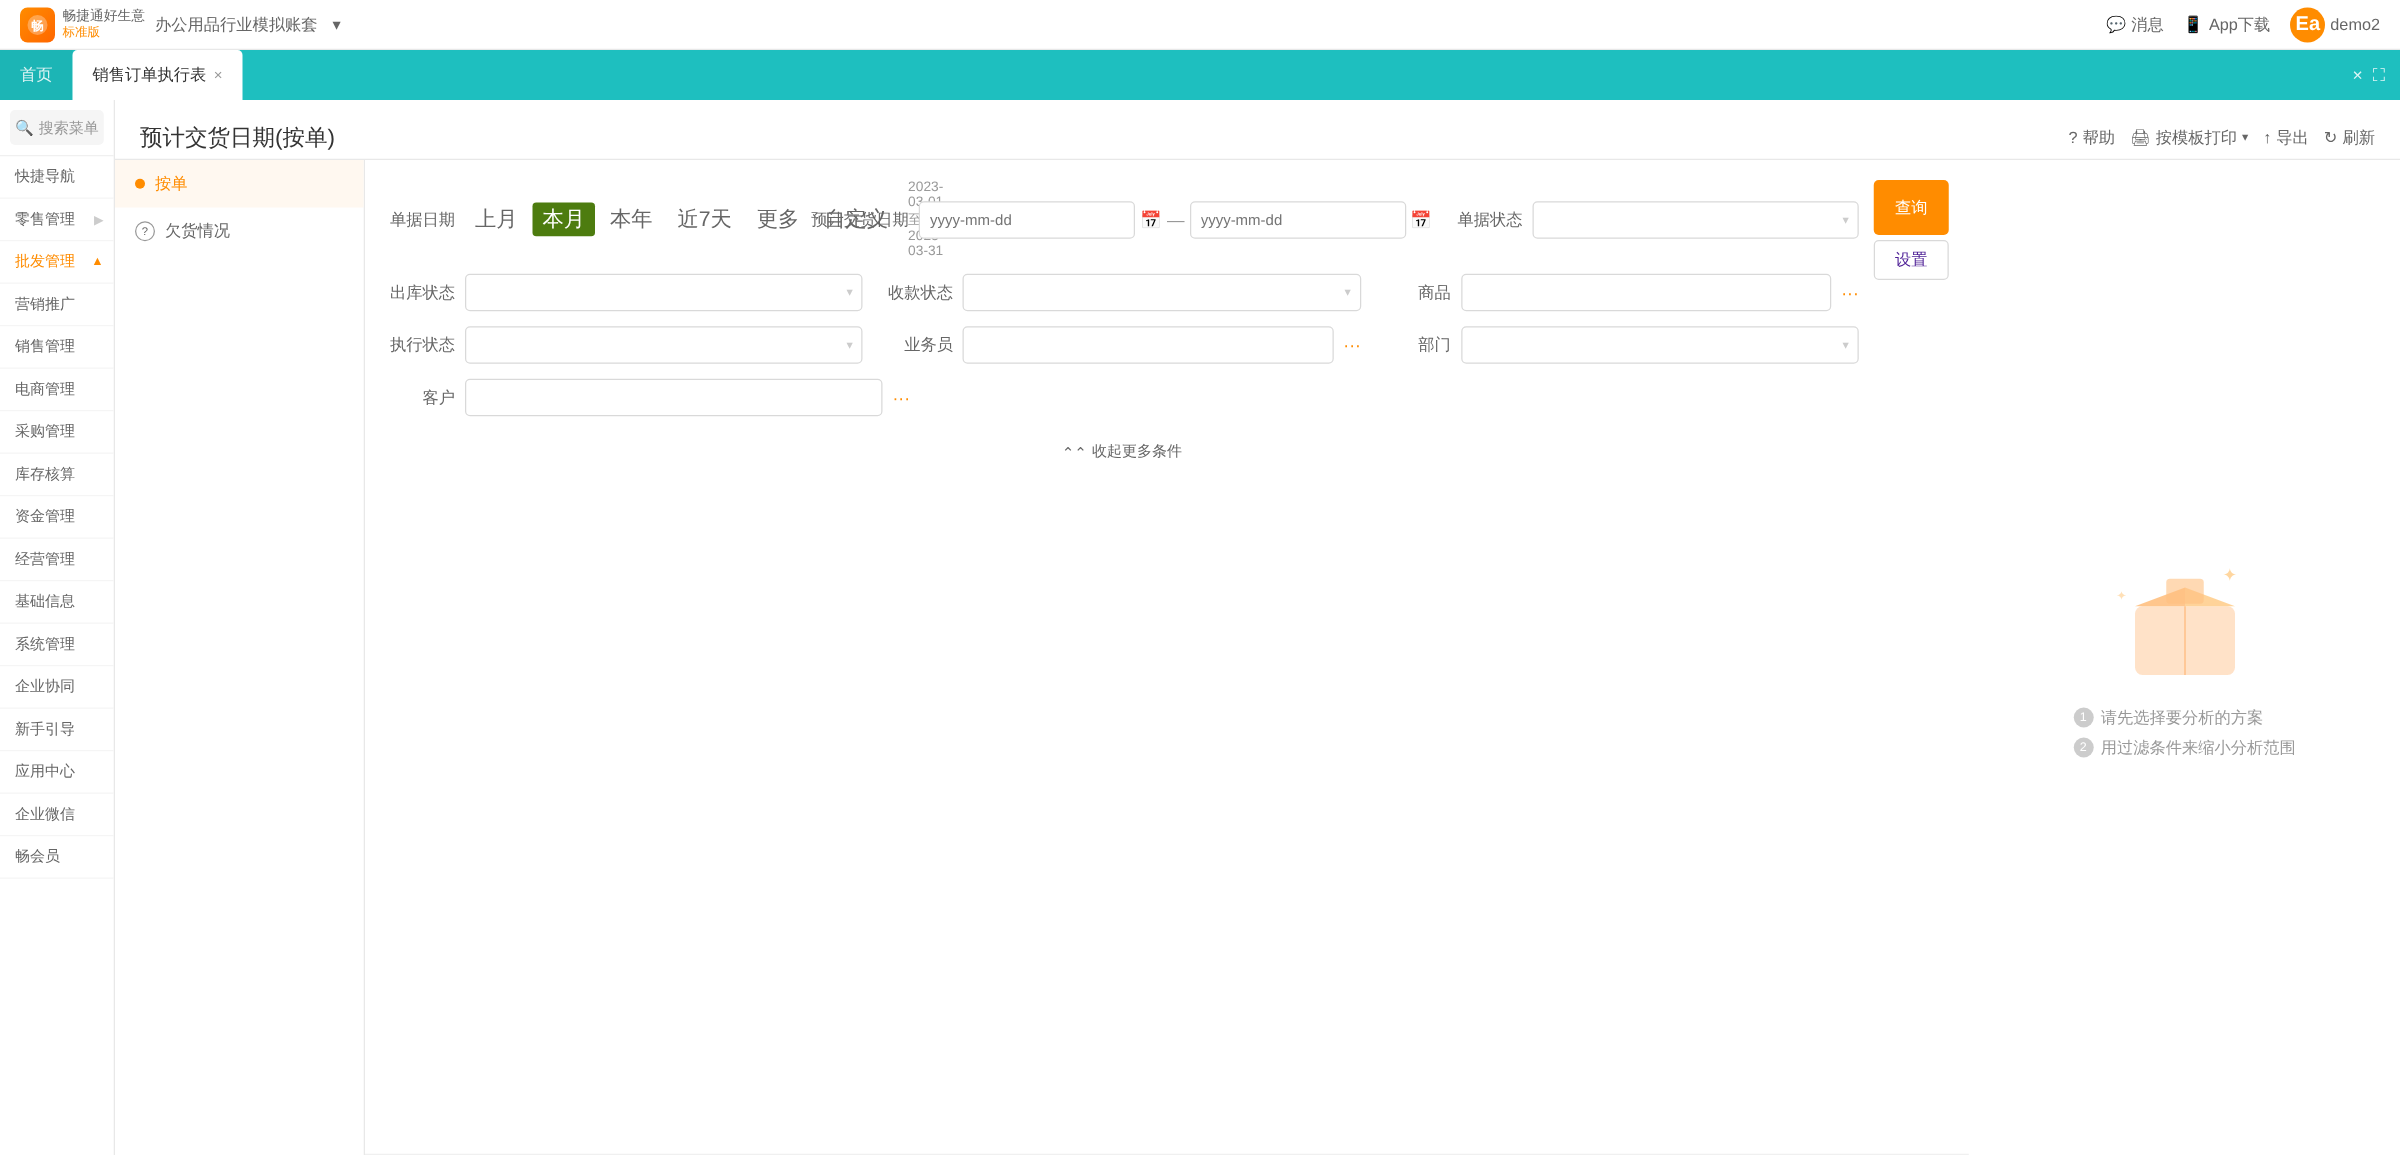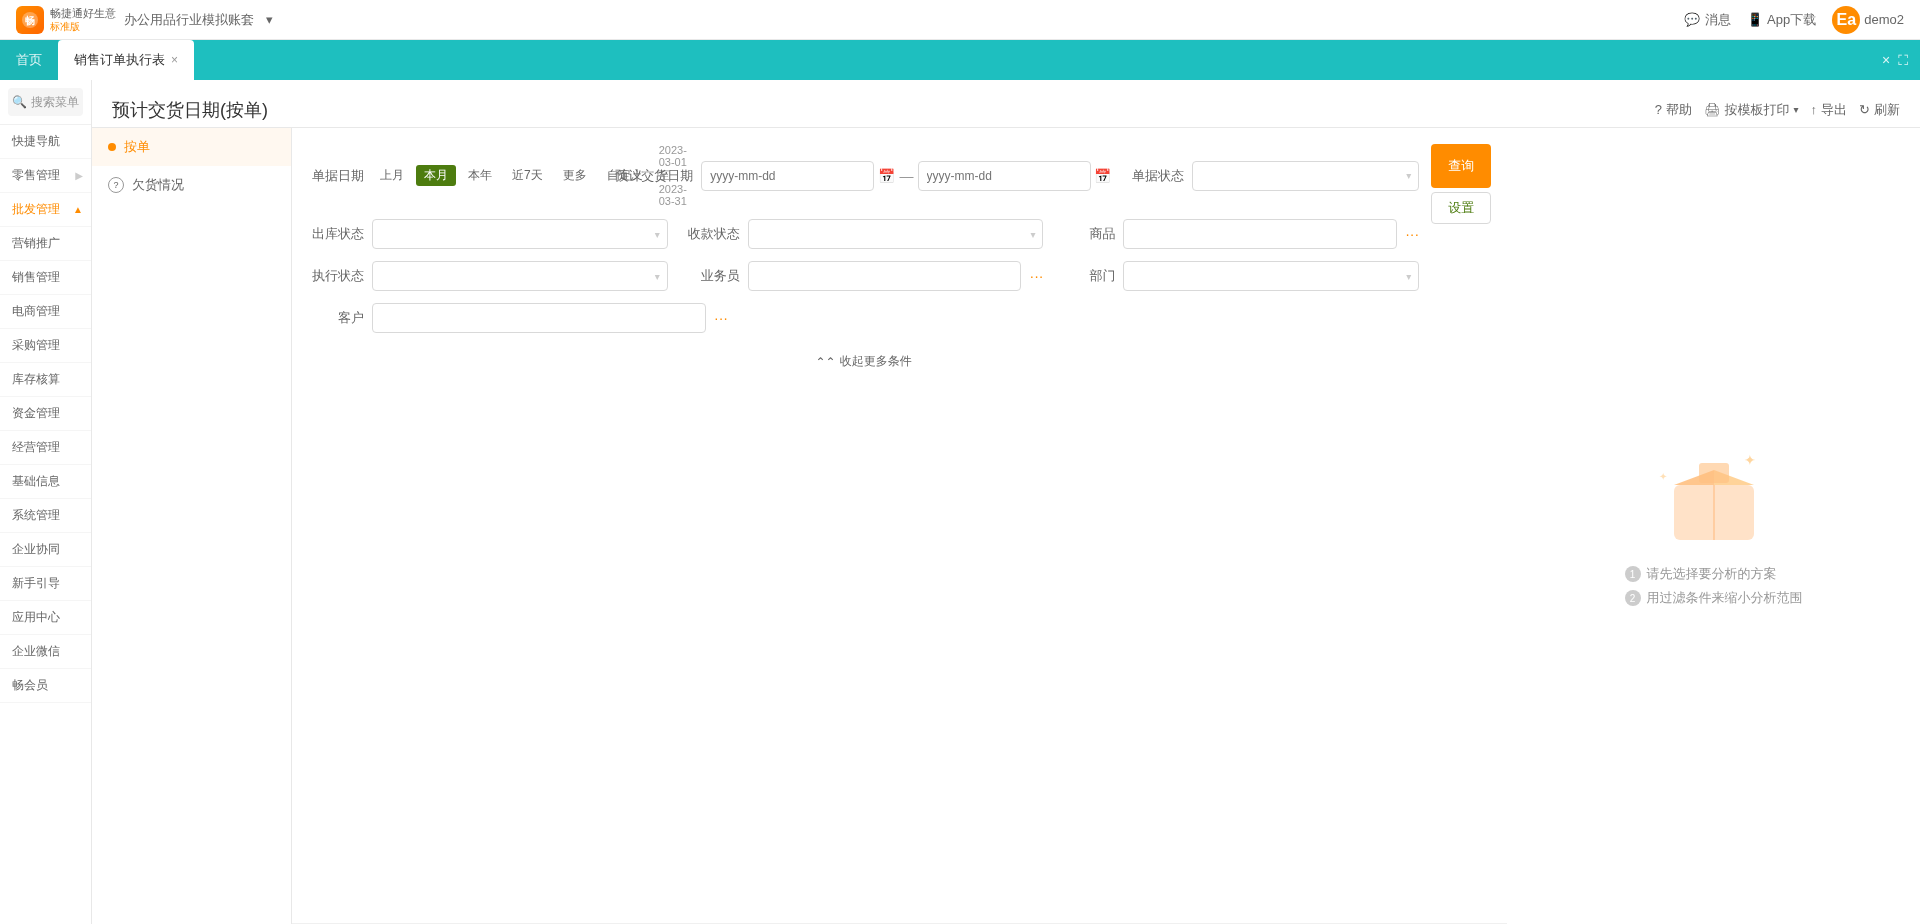--- a/index.html
+++ b/index.html
@@ -243,21 +243,21 @@
     .date-separator { color: #999; font-size: 14px; }
     .date-icon { color: #ff8c00; font-size: 14px; cursor: pointer; }
     .date-tabs {
       display: flex;
       align-items: center;
       gap: 4px;
       flex-shrink: 0;
     }
     .date-tab {
       padding: 2px 8px;
-      font-size: 12px;
+      font-size: 17px;
       color: #666;
       cursor: pointer;
       border-radius: 3px;
     }
     .date-tab.active {
       background: #4d7c0f;
       color: #fff;
     }
     .date-hint {
       font-size: 11px;
@@ -316,21 +316,21 @@
       border: none;
       border-radius: 4px;
       font-size: 13px;
       cursor: pointer;
       white-space: nowrap;
     }
     .btn-settings {
       height: 32px;
       padding: 0 16px;
       background: #fff;
-      color: #4d7c0f;
+      color: #4c1d95;
       border: 1px solid #d9d9d9;
       border-radius: 4px;
       font-size: 13px;
       cursor: pointer;
       white-space: nowrap;
     }
   </style>
 </head>
 <body>
 

